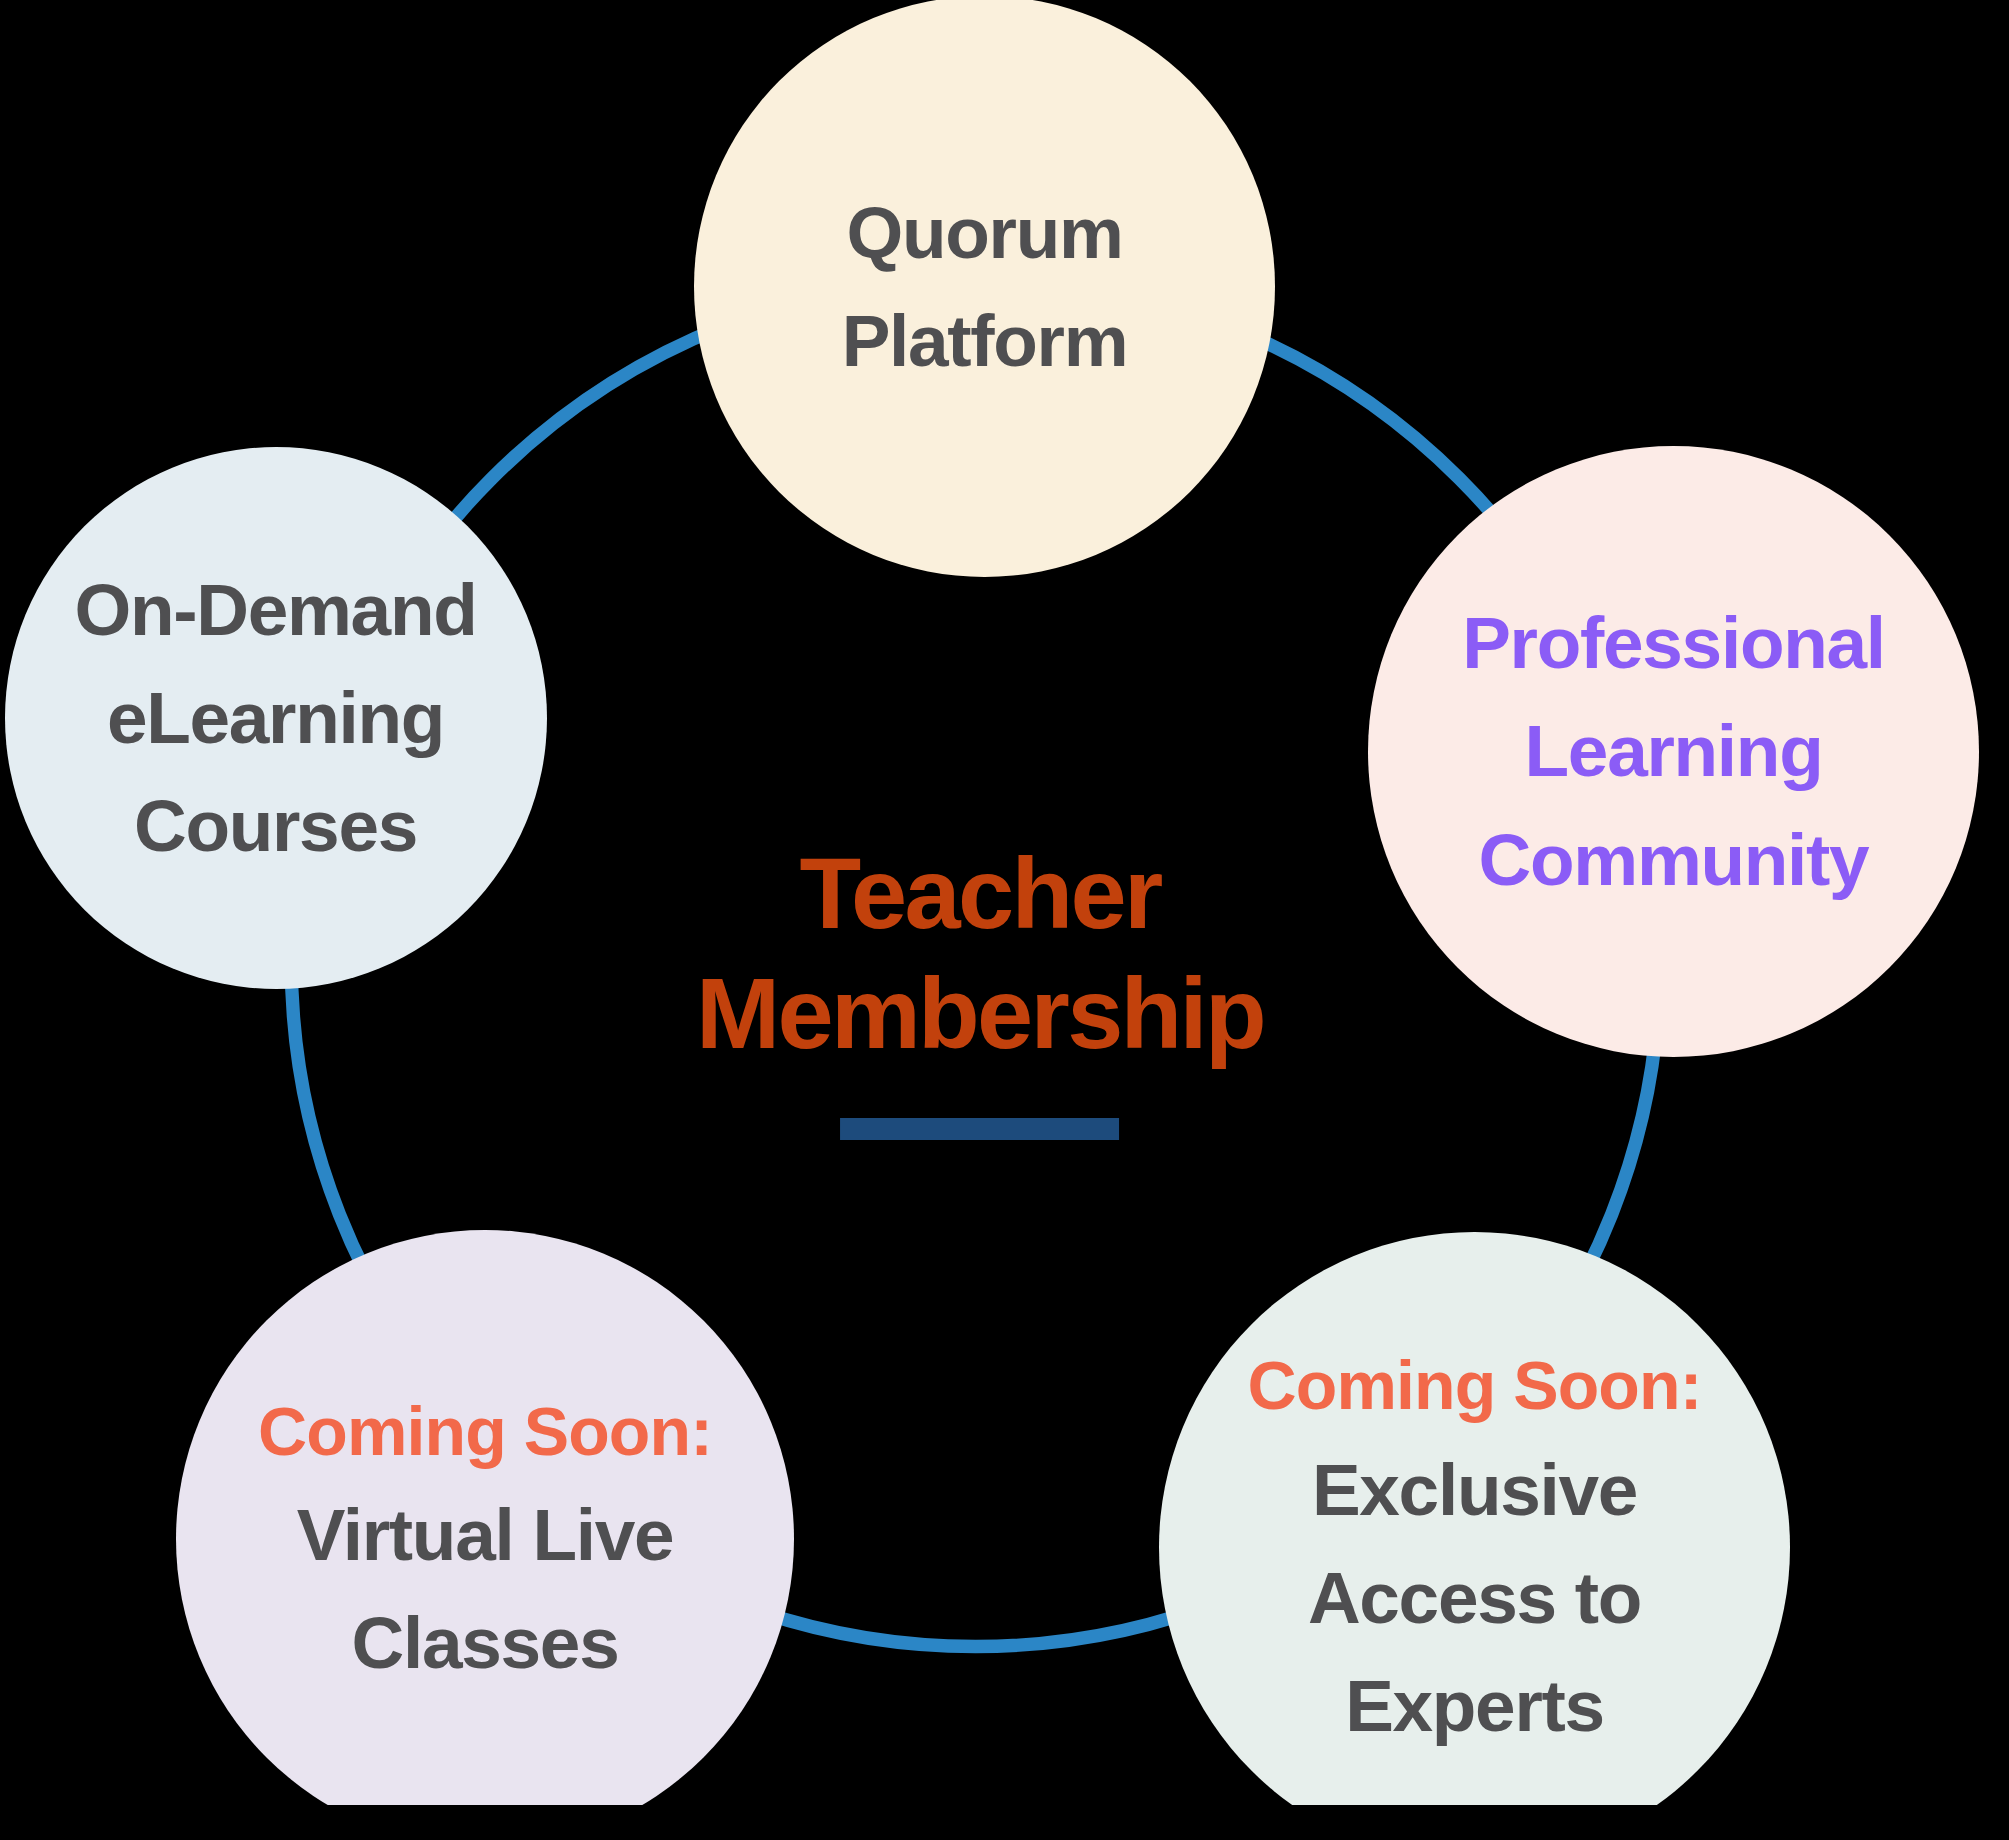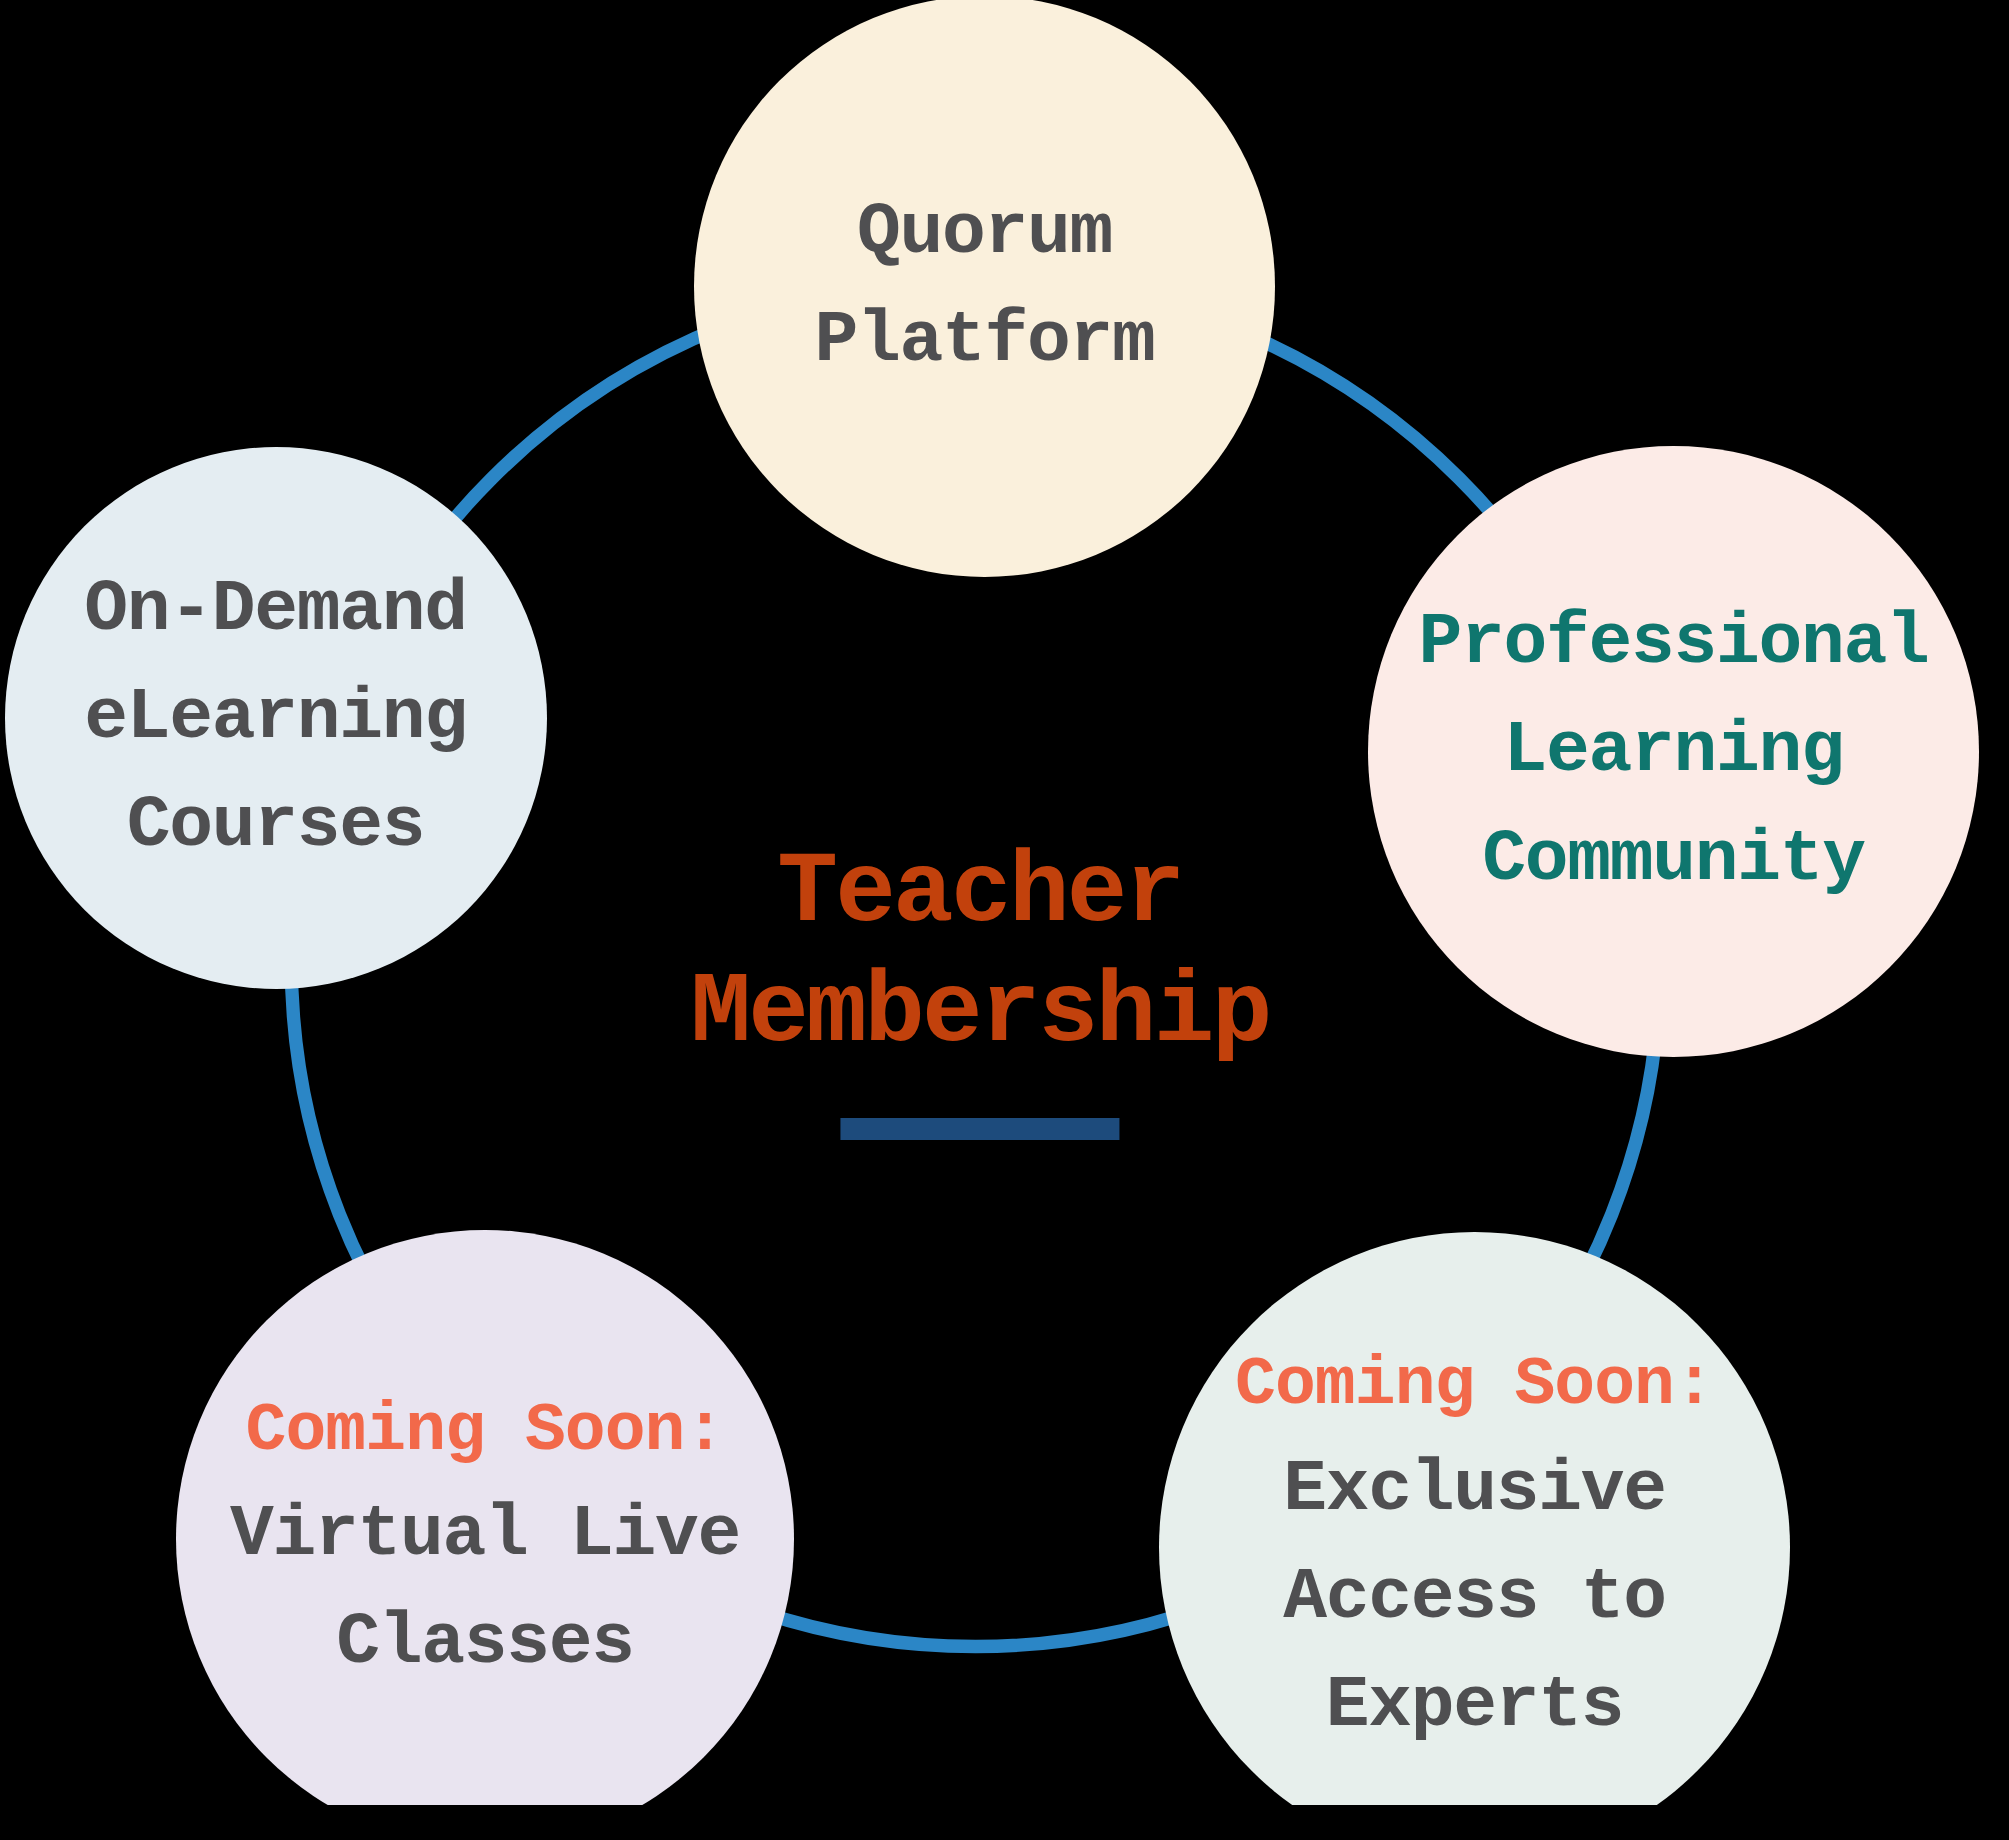--- a/index.html
+++ b/index.html
@@ -1,21 +1,21 @@
 <!DOCTYPE html>
 <html style="font-size:14.3px"><head>
 <meta charset="utf-8">
 <style>
   html, body { margin: 0; padding: 0; background: #000; }
   #canvas {
     position: relative;
     width: 2009px;
     height: 1805px;
     overflow: hidden;
-    font-family: Liberation Mono, monospace;
+    font-family: Liberation Sans, sans-serif;
   }
   #ring-svg { position: absolute; left: 0; top: 0; }
   .circle {
     position: absolute;
     border-radius: 50%;
     display: flex;
     flex-direction: column;
     align-items: center;
     justify-content: center;
     text-align: center;
@@ -69,21 +69,21 @@
     <div class="line">Quorum</div>
     <div class="line">Platform</div>
   </div>
 
   <div class="circle c-left" style="background-color: rgb(228, 237, 242); color: rgb(79, 79, 81);">
     <div class="line">On-Demand</div>
     <div class="line">eLearning</div>
     <div class="line">Courses</div>
   </div>
 
-  <div class="circle c-right" style="background-color: rgb(252, 235, 231); color: #0f766e;">
+  <div class="circle c-right" style="background-color: rgb(252, 235, 231); color: #8b5cf6;">
     <div class="line">Professional</div>
     <div class="line">Learning</div>
     <div class="line">Community</div>
   </div>
 
   <div class="circle c-bottom-left" style="background-color: rgb(233, 228, 240); color: rgb(79, 79, 81);">
     <div class="badge" style="color: rgb(242, 105, 74);">Coming Soon:</div>
     <div class="line">Virtual Live</div>
     <div class="line">Classes</div>
   </div>

